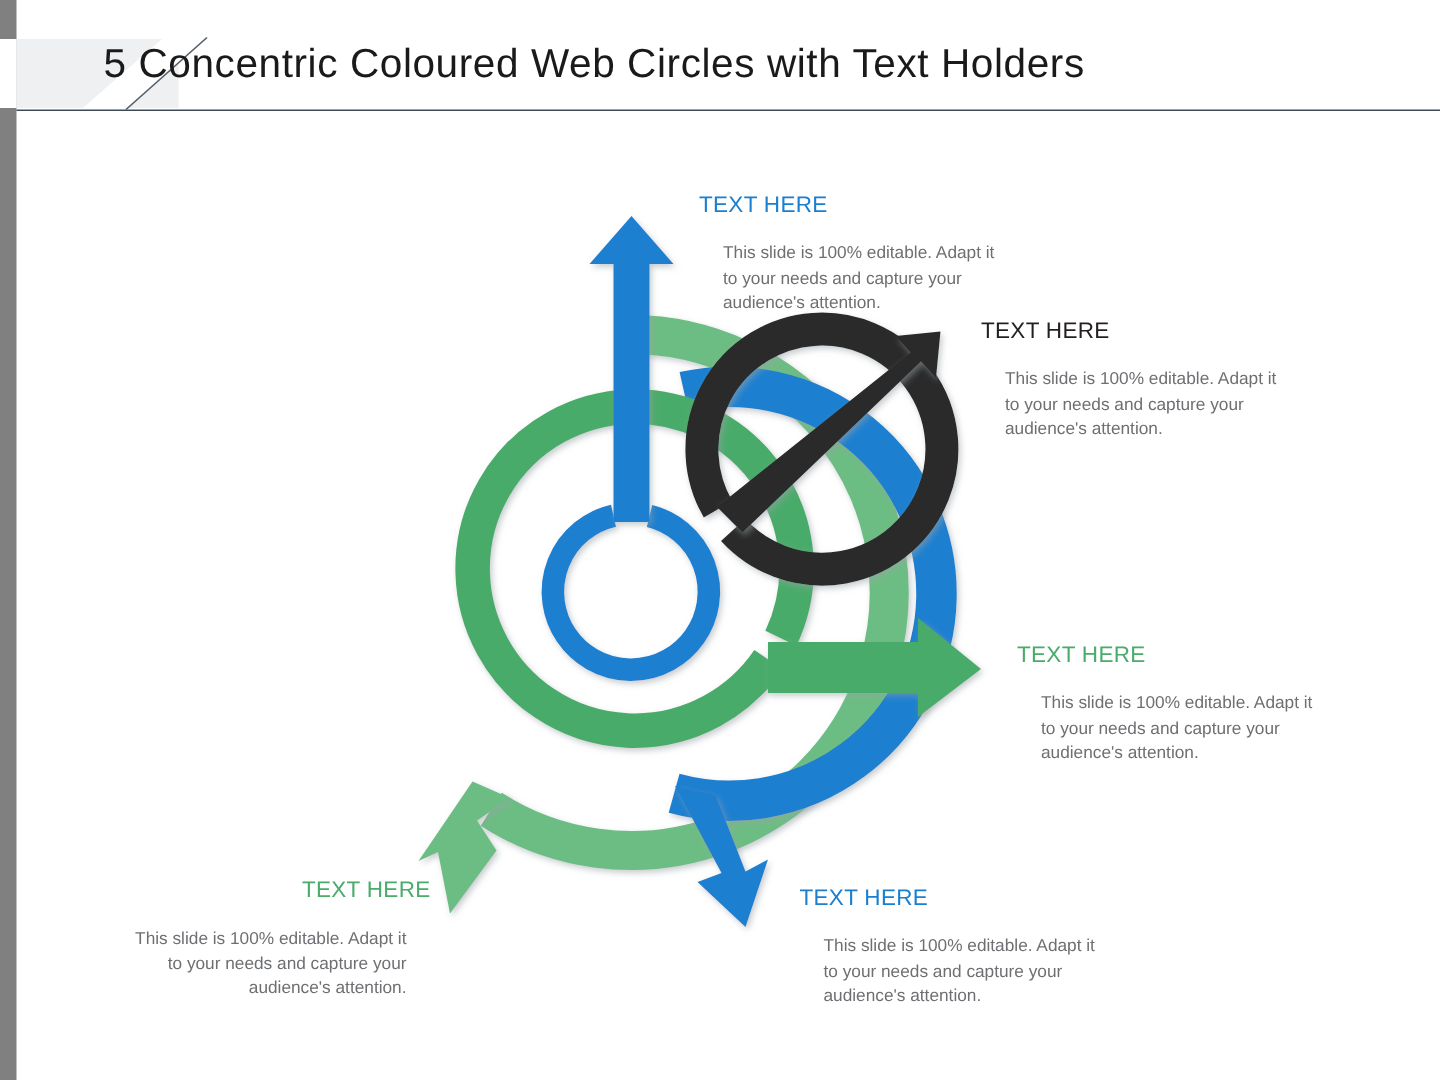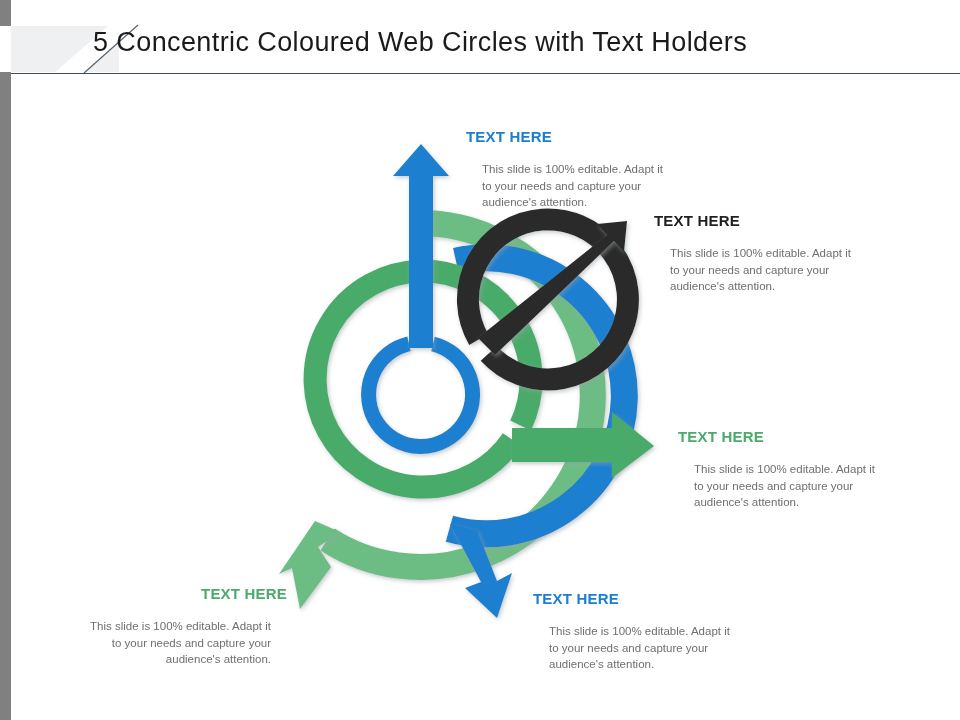--- a/index.html
+++ b/index.html
@@ -33,38 +33,37 @@
     position:absolute;left:0;top:0;width:960px;height:80px;
     pointer-events:none;
   }
   .header-title{
     position:absolute;left:69px;top:27px;
     font-size:27px;
     font-weight:400;
     letter-spacing:0.4px;
     color:#1a1a1a;
     white-space:nowrap;
-    margin-left:24px;
   }
   .header-rule{
     position:absolute;left:11px;top:73px;width:949px;height:1px;
     background:#3e4a56;
   }
 
   
   .diagram{
     position:absolute;left:0;top:0;width:960px;height:720px;
     pointer-events:none;
   }
 
   
   .txt-block{position:absolute;}
   .txt-head{
     font-size:15px;
-    font-weight:bold;
+    font-weight:normal;
     letter-spacing:0.2px;
     margin:0 0 6px 0;
     white-space:nowrap;
   }
   .txt-body{
     font-size:11.5px;
     line-height:1.45;
     color:#6d6f72;
     margin:16px;
   }

